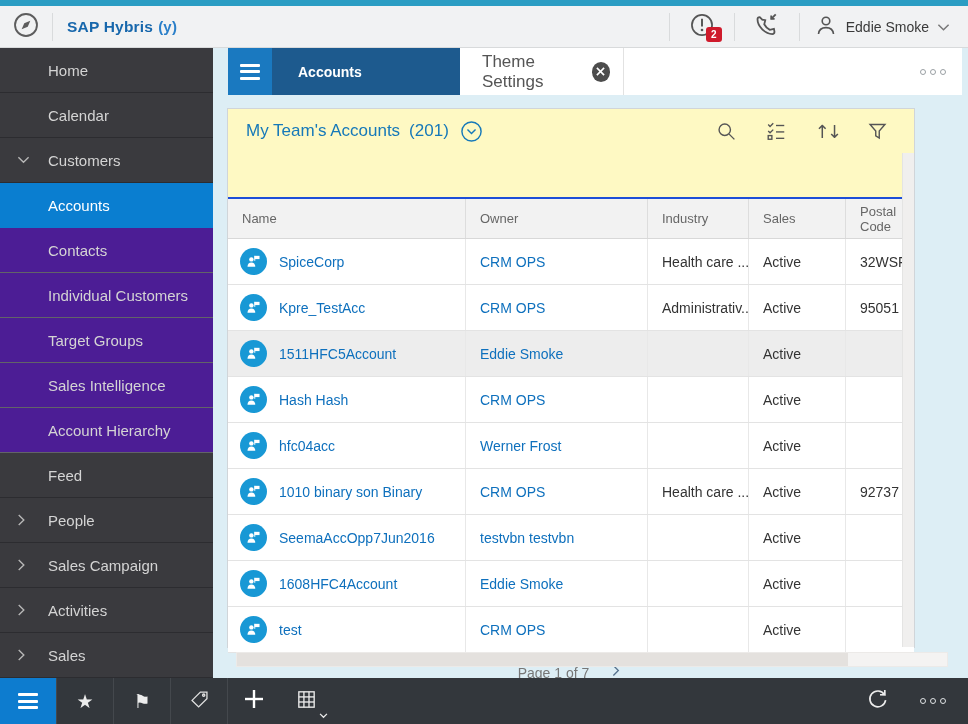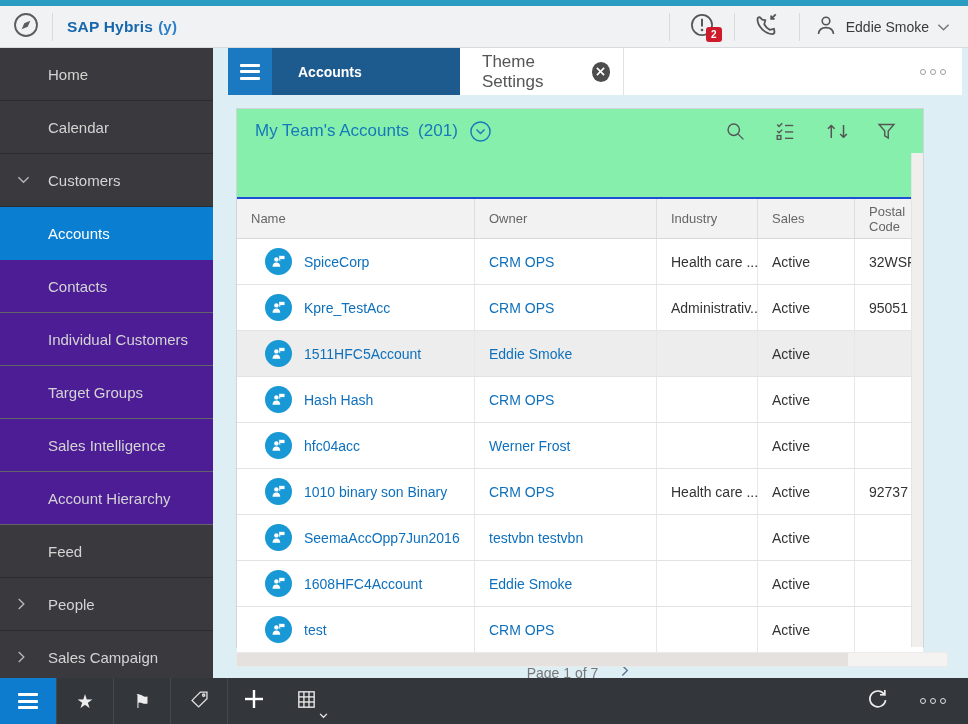--- a/index.html
+++ b/index.html
@@ -18,21 +18,21 @@
   .hdr-btn { position:relative; display:flex; align-items:center; justify-content:center;
              width:64px; height:100%; cursor:pointer; }
   .notif-badge { position:absolute; right:12px; bottom:5px; min-width:16px; height:15px; background:#cf1a2b;
                  color:#fff; font-size:10px; font-weight:bold; border-radius:3px; display:flex;
                  align-items:center; justify-content:center; padding:0 3px; }
   .user-area { display:flex; align-items:center; gap:8px; padding:0 18px 0 14px; height:100%; cursor:pointer; }
   .user-name { font-size:14px; color:#3a3a3a; }
 
   
   .sidebar { position:absolute; left:0; top:48px; width:213px; height:630px; background:#3a3a3e; }
-  .side-item { height:53px; display:flex; align-items:center; padding-left:48px; position:relative;
+  .side-item { height:45px; display:flex; align-items:center; padding-left:48px; position:relative;
                font-size:15px; color:#d4d4d4; background:#3a3a3e; border-bottom:1px solid #2c2c30; cursor:pointer; }
   .side-item.sub { background:#4c1d95; border-bottom-color:#626368; }
   .side-item.selected { background:#0a7ed0; color:#fff; border-bottom-color:#0a7ed0; }
   .side-chevron { position:absolute; left:17px; top:50%; transform:translateY(-50%); display:flex; }
 
   
   .content { position:absolute; left:213px; top:48px; right:0; bottom:46px; background:#ddeef5; }
   .tabbar { position:absolute; left:15px; top:0; right:6px; height:47px; display:flex; }
   .tab-menu-btn { width:44px; height:47px; background:#1a79c0; display:flex; align-items:center;
                   justify-content:center; cursor:pointer; }
@@ -41,40 +41,40 @@
   .tab.plain { width:164px; background:#fff; color:#555; font-size:17px; padding:0 13px 0 22px;
                justify-content:space-between; border-right:1px solid #e2e2e2; }
   .tab-close { width:20px; height:20px; border-radius:50%; background:#4c4c4c; display:flex;
                align-items:center; justify-content:center; cursor:pointer; }
   .tab-filler { flex:1; background:#fff; display:flex; align-items:center; justify-content:flex-end; padding-right:16px; }
   .dots { display:flex; gap:4px; cursor:pointer; }
   .dots i { width:6px; height:6px; border-radius:50%; border:1.5px solid #9aa0a4; }
   .dots.light i { border-color:#dfe2e4; }
 
   
-  .panel { position:absolute; left:23px; top:60px; width:688px; height:540px; background:#86efac;
+  .panel { position:absolute; left:14px; top:60px; width:688px; height:540px; background:#fef9c3;
            border:1px solid #d0d5d9; }
   .list-toolbar { height:44px; display:flex; align-items:center; padding:0 18px; }
   .list-title { font-size:17px; color:#1679b9; cursor:pointer; }
   .list-count { font-size:17px; color:#1679b9; margin-left:9px; }
   .title-chevron { margin-left:11px; display:flex; cursor:pointer; }
   .toolbar-icons { margin-left:auto; display:flex; align-items:center; gap:28px; padding-right:8px; }
   .tool-icon { cursor:pointer; display:flex; align-items:center; }
   .sort-glyph { font-size:18px; color:#555; letter-spacing:-3px; cursor:pointer;
                 font-family:"DejaVu Sans", sans-serif; }
 
   .grid-row { display:grid; grid-template-columns:237px 182px 101px 97px 1fr; }
   .thead { height:42px; background:#f2f2f2; border-top:2px solid #1d4ed8; border-bottom:1px solid #d8d8d8;margin-top:44px; }
   .th { display:flex; align-items:center; padding-left:14px; font-size:13px; color:#666; }
   .th:not(:first-child) { border-left:1px solid #ddd; }
   .tr { height:46px; border-bottom:1px solid #e3e3e3; background:#fff; cursor:pointer; }
   .tr.highlight { background:#ededed; }
   .td { display:flex; align-items:center; padding-left:14px; font-size:14px; color:#333; overflow:hidden; white-space:nowrap; }
   .td:not(:first-child) { border-left:1px solid #e8e8e8; }
-  .td.name-cell { padding-left:12px; gap:12px;margin-left:16px; }
+  .td.name-cell { padding-left:12px; gap:12px; }
   .acct-badge { width:27px; height:27px; border-radius:50%; background:#1898d5; flex:0 0 27px;
                 display:flex; align-items:center; justify-content:center; }
   .link { color:#0e70bd; cursor:pointer; }
 
   .pagination { height:39px; display:flex; align-items:center; justify-content:center; gap:18px;text-decoration:underline; }
   .page-label { font-size:14px; color:#777; }
   .vscroll { position:absolute; right:0; top:44px; bottom:0; width:12px; background:#f0efee;
              border-left:1px solid #e4e4e3; cursor:pointer; }
   .hscroll { position:absolute; left:23px; top:604px; width:712px; height:15px; background:#f4f3f2;
              border:1px solid #eceae8; }

